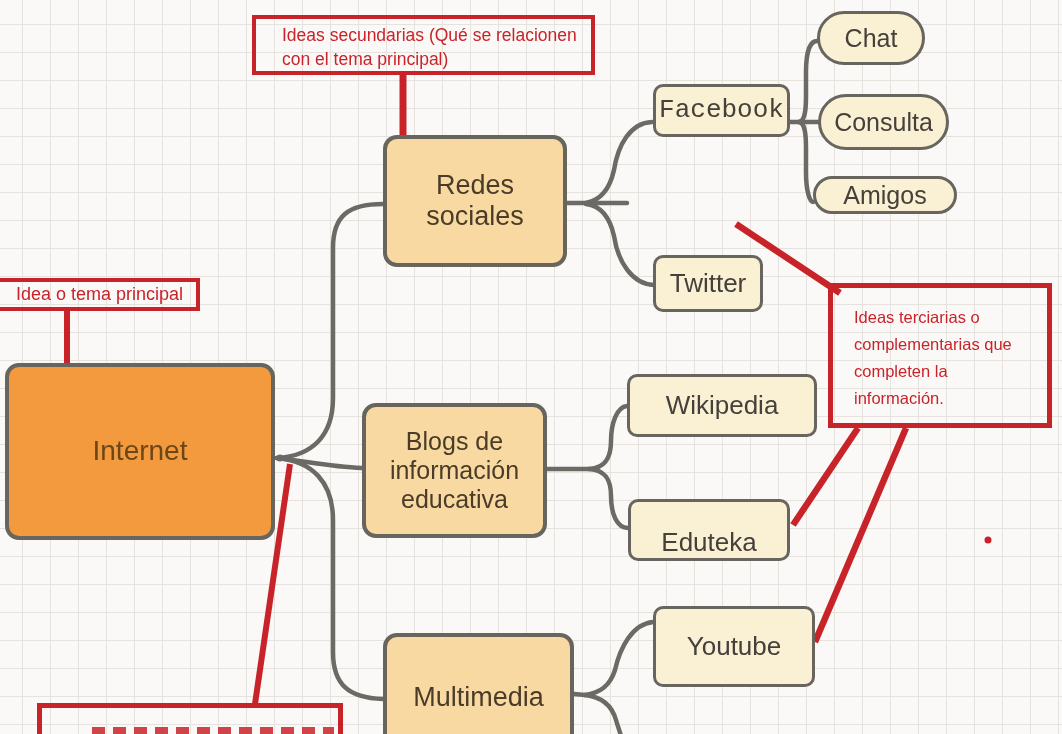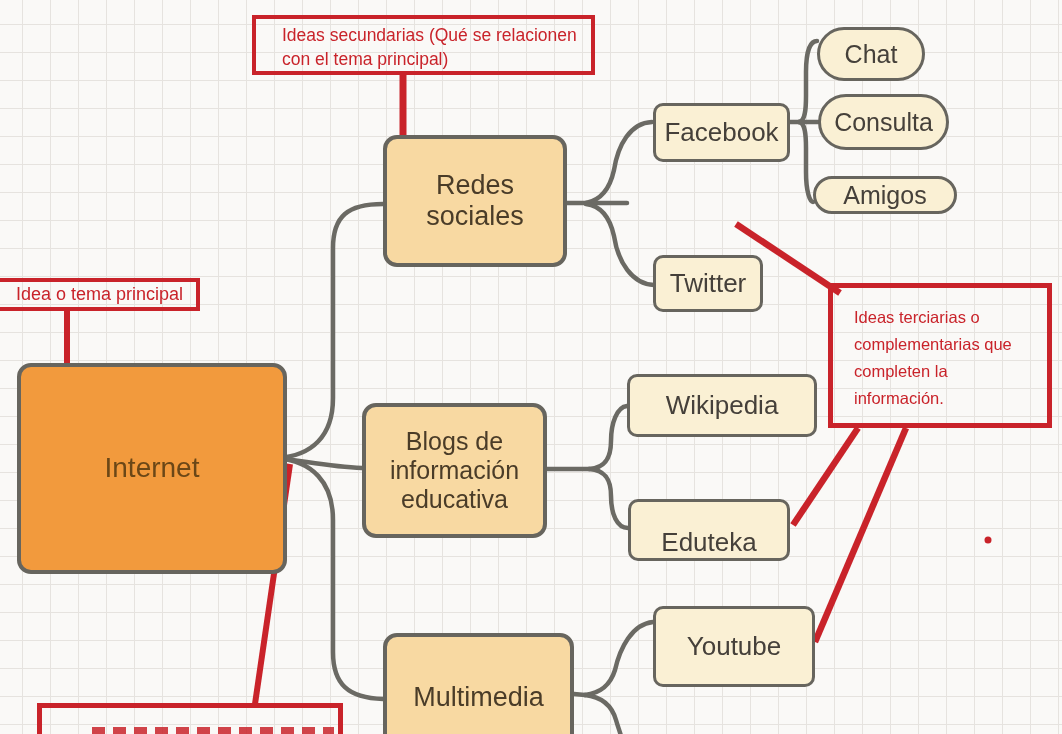--- a/index.html
+++ b/index.html
@@ -89,40 +89,40 @@
 
     <path class="leader" stroke-width="7" d="M 403 74 L 403 136"></path>
     <path class="leader" stroke-width="6" d="M 67 309 L 67 364"></path>
     <path class="leader" stroke-width="6" d="M 290 464 L 255 704"></path>
     <path class="leader" stroke-width="6.5" d="M 736 224 L 840 293"></path>
     <path class="leader" stroke-width="6.5" d="M 858 428 L 793 525"></path>
     <path class="leader" stroke-width="6.5" d="M 906 428 L 815 642"></path>
     <circle cx="988" cy="540" r="3.5" fill="#c9232a"></circle>
   </svg>
 
-  <div class="node node-main" style="left:17px;top:363px;width:270px;height:211px;">
+  <div class="node node-main" style="left:5px;top:363px;width:270px;height:177px;">
     <span>Internet</span>
   </div>
   <div class="node node-branch" style="left:383px;top:135px;width:184px;height:132px;padding:0 24px;justify-content:center;">
     <span>Redes sociales</span>
   </div>
   <div class="node node-branch" style="left:362px;top:403px;width:185px;height:135px;font-size:25px;padding:0 18px;">
     <span>Blogs de información educativa</span>
   </div>
   <div class="node node-branch" style="left:383px;top:633px;width:191px;height:130px;">
     <span>Multimedia</span>
   </div>
 
-  <div class="node node-leaf" style="left:653px;top:103px;width:137px;height:59px;">
+  <div class="node node-leaf" style="left:653px;top:84px;width:137px;height:53px;font-family:Liberation Mono, monospace;">
     <span>Facebook</span>
   </div>
   <div class="node node-leaf" style="left:653px;top:255px;width:110px;height:57px;">
     <span>Twitter</span>
   </div>
-  <div class="node node-leaf node-pill" style="left:817px;top:27px;width:108px;height:54px;">
+  <div class="node node-leaf node-pill" style="left:817px;top:11px;width:108px;height:54px;">
     <span>Chat</span>
   </div>
   <div class="node node-leaf node-pill" style="left:818px;top:94px;width:131px;height:56px;">
     <span>Consulta</span>
   </div>
   <div class="node node-leaf node-pill" style="left:813px;top:176px;width:144px;height:38px;">
     <span>Amigos</span>
   </div>
   <div class="node node-leaf" style="left:627px;top:374px;width:190px;height:63px;">
     <span>Wikipedia</span>

